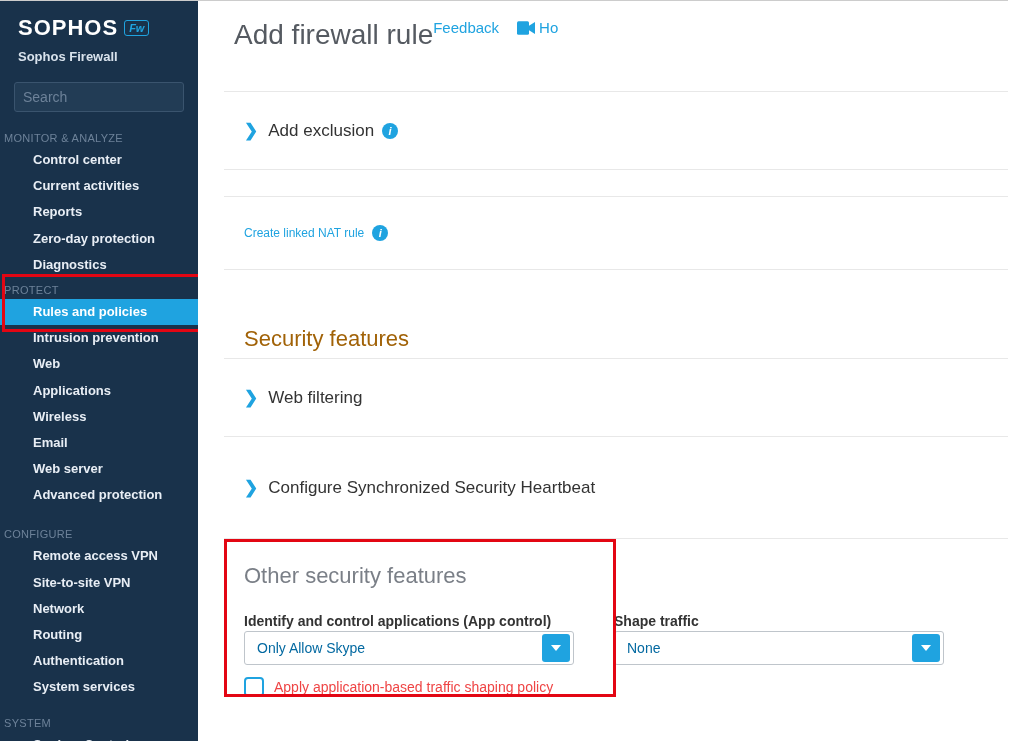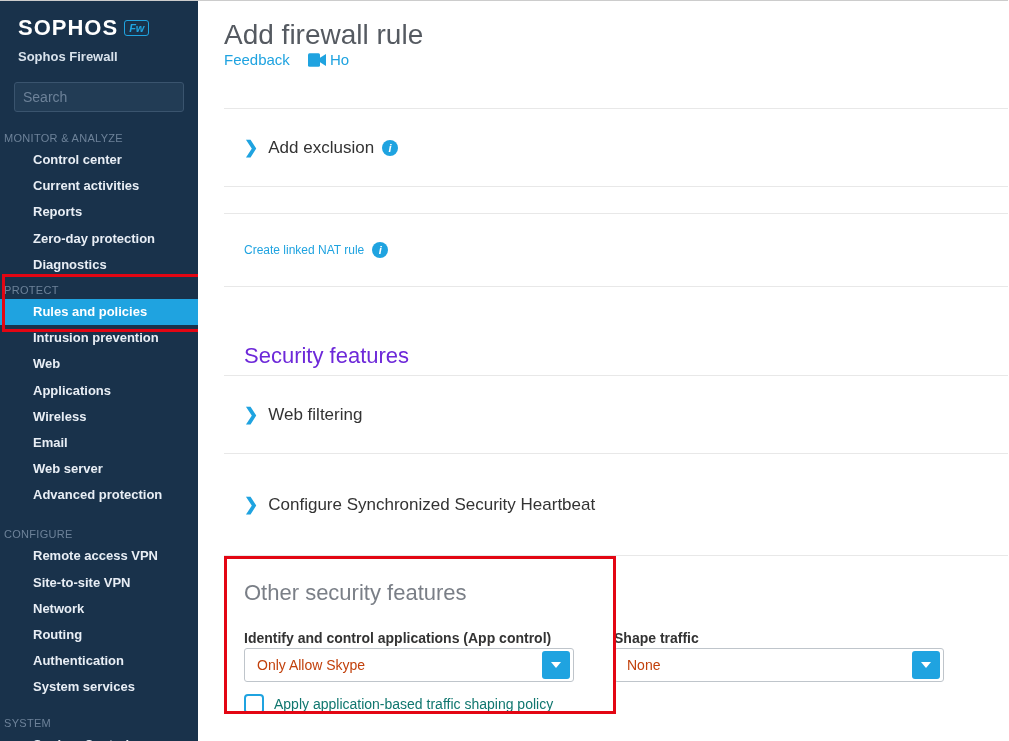--- a/index.html
+++ b/index.html
@@ -22,46 +22,46 @@
   
   .nav { padding-top: 6px; font-size: 13px; }
   .nav-header { color:#6d8299; font-size:11px; padding: 6px 4px 3px; text-transform: uppercase; letter-spacing:0.3px; }
   .nav-item { padding: 4px 33px; color:#e8eef5; cursor:pointer; font-weight:600; font-size:13px; line-height:1.4;}
   .nav-item.active { background:#1fa3e0; color:#fff; }
   
   .hl-box1 { position:absolute; border:3px solid #e30613; pointer-events:none; }
   
   
   .main { flex:1; background:#fff; position:relative; overflow:hidden; }
-  .page-header { display:flex; justify-content:flex-start; align-items:flex-start; padding: 18px 26px 40px; flex-direction: column; }
+  .page-header { display:flex; justify-content:flex-start; align-items:flex-start; padding: 18px 36px 40px; }
   .page-title { font-size: 28px; color:#555a61; font-weight:400; }
   .hdr-links { display:flex; gap:18px; align-items:center; font-size:15px; color:#1fa3e0; }
   .hdr-links a { color:#1fa3e0; text-decoration:none; }
   
   .panel { background:#fff; margin: 0 0 26px 26px; border-top:1px solid #e8e8e8; border-bottom:1px solid #e8e8e8; }
   .panel-row { padding: 28px 20px; }
   .expand-row { display:flex; align-items:center; font-size:17px; color:#333; cursor:pointer; }
   .expand-link { color:#1fa3e0; font-size:12px; font-weight:500; }
   .chev { color:#1fa3e0; margin-right:10px; font-weight:bold; }
   .info-icon { display:inline-flex; width:16px; height:16px; background:#1fa3e0; color:#fff; border-radius:50%; align-items:center; justify-content:center; font-size:11px; font-weight:bold; font-style:italic; margin-left:8px; }
   
-  .sec-title { font-size:22px; color:#6d28d9; font-weight:400; padding: 30px 20px 6px; }
+  .sec-title { font-size:22px; color:#a16207; font-weight:400; padding: 30px 20px 6px; }
   .hr { height:1px; background:#e8e8e8; margin:0;}
   
   .other-panel { padding: 24px 20px 20px; }
   .other-title { font-size:22px; color:#7a7f87; font-weight:400; margin-bottom:24px; }
   .form-row { display:flex; gap:40px; }
   .form-group { }
   .form-label { font-size:14px; font-weight:600; color:#333; margin-bottom:2px; display:block;}
   .select { display:flex; align-items:center; border:1px solid #bfc5cb; border-radius:3px; height:34px; background:#fff; }
-  .select-val { flex:1; padding:0 12px; color:#c2410c; font-size:14px; }
+  .select-val { flex:1; padding:0 12px; color:#0369a1; font-size:14px; }
   .select-btn { width:28px; height:28px; background:#1fa3e0; border-radius:3px; margin:3px; display:flex; align-items:center; justify-content:center; color:#fff; }
   .check-row { display:flex; align-items:center; margin-top:12px; }
   .checkbox { width:20px; height:20px; border:2px solid #1fa3e0; border-radius:4px; margin-right:10px; }
-  .check-label { font-size:14px; color:#0f766e; }
+  .check-label { font-size:14px; color:#ef4444; }
   
   .group1 { width:330px;}
   .group2 { width:330px;}
 </style>
 </head>
 <body>
 
 <div class="app">
 
   <div class="sidebar">

